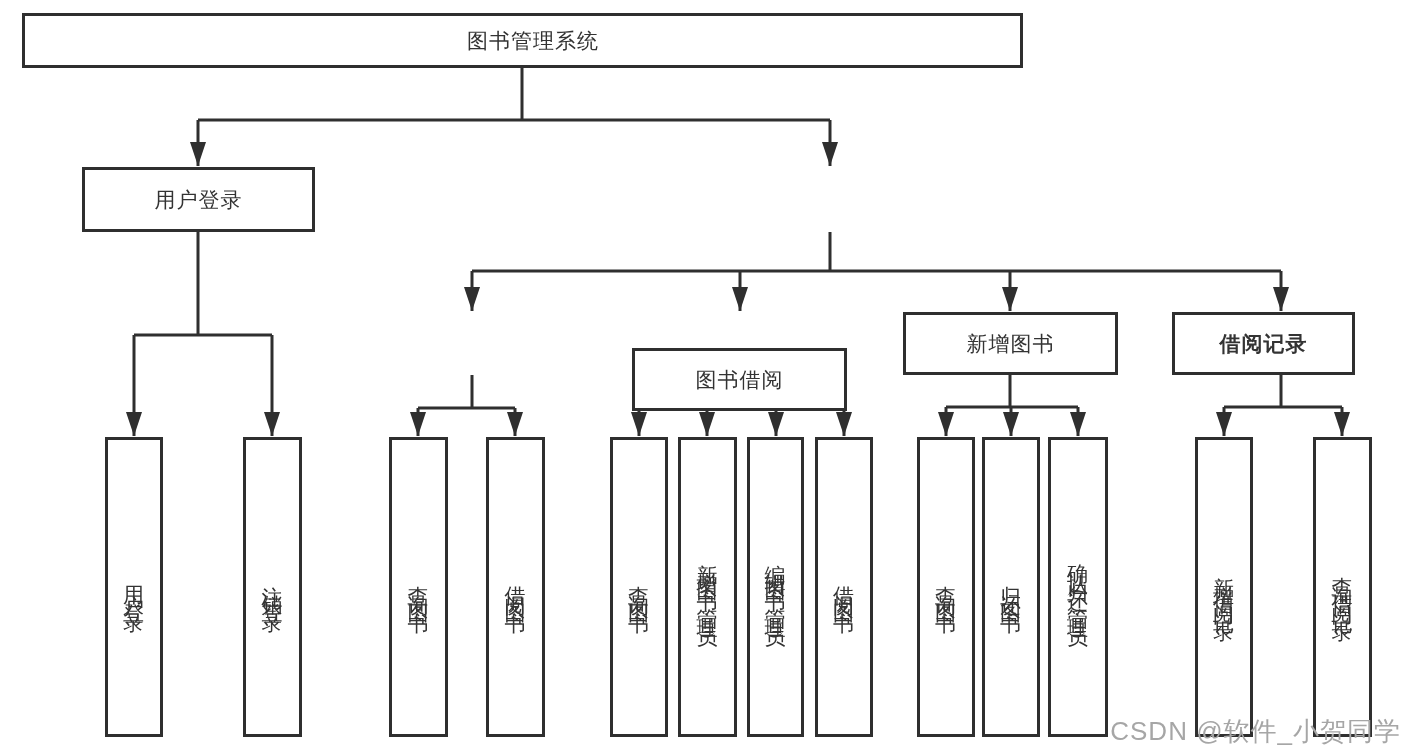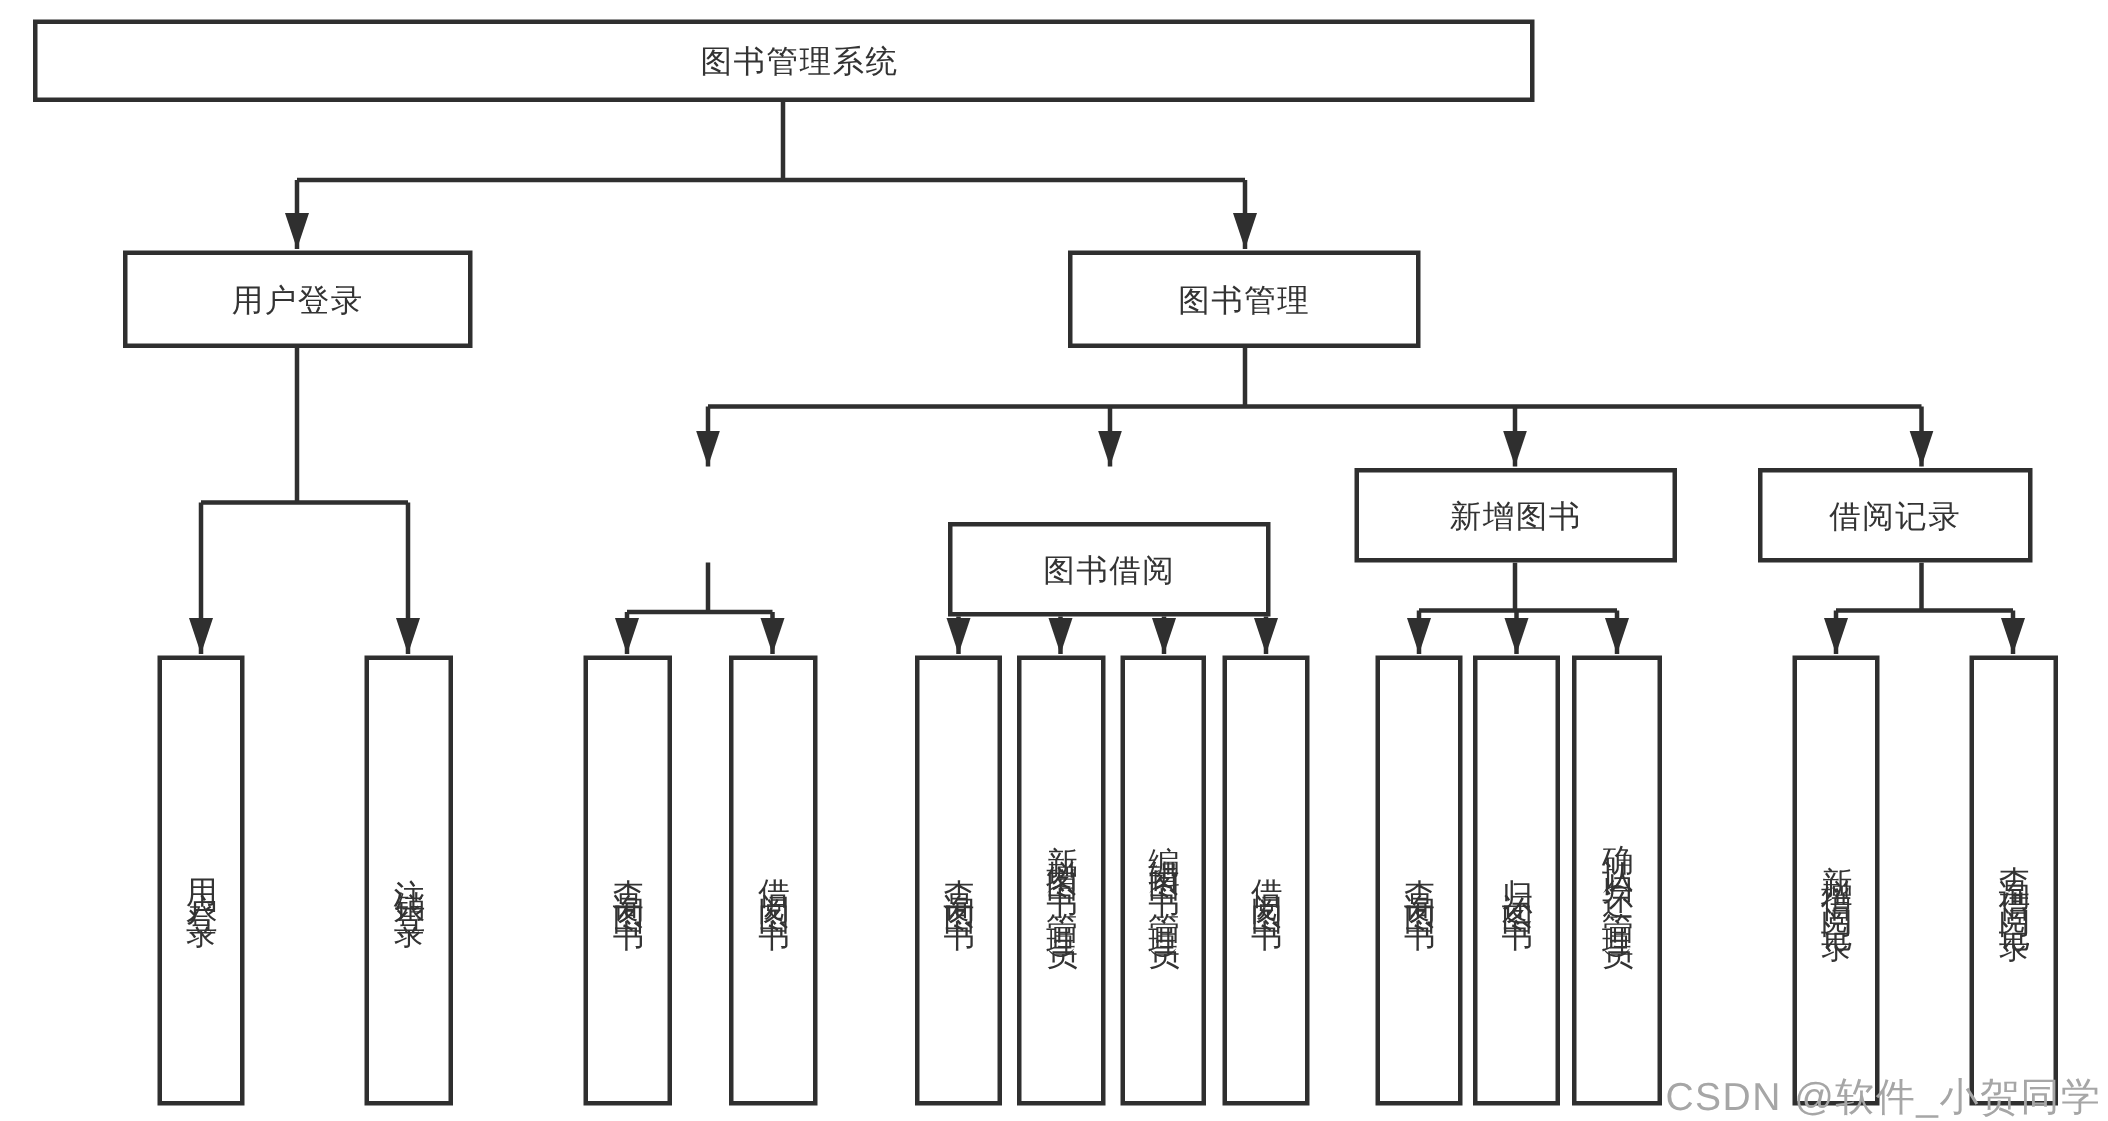--- a/index.html
+++ b/index.html
@@ -88,25 +88,24 @@
 
       <path d="M1281 375 V407 M1224 407 H1342"></path>
       <line x1="1224" y1="407" x2="1224" y2="436" marker-end="url(#arrow)"></line>
       <line x1="1342" y1="407" x2="1342" y2="436" marker-end="url(#arrow)"></line>
     </g>
   </svg>
 
   <div class="box" style="left:22px; top:13px; width:1001px; height:55px;padding-left:21px;">图书管理系统</div>
 
   <div class="box" style="left:82px; top:167px; width:233px; height:65px;">用户登录</div>
-  <div class="box" style="left:712px; top:167px; width:235px; height:65px;">图书管理</div>
 
   <div class="box" style="left:632px; top:312px; width:215px; height:63px;margin-top:36px;">图书借阅</div>
   <div class="box" style="left:903px; top:312px; width:215px; height:63px;">新增图书</div>
-  <div class="box" style="left:1172px; top:312px; width:183px; height:63px;">借阅记录</div>
+  <div class="box" style="left:1172px; top:312px; width:183px; height:63px;font-weight:bold;">借阅记录</div>
 
   <div class="box vbox" style="left:105px; top:437px; width:58px; height:300px;">用户登录</div>
   <div class="box vbox" style="left:243px; top:437px; width:59px; height:300px;">注销登录</div>
 
   <div class="box vbox" style="left:389px; top:437px; width:59px; height:300px;">查询图书</div>
   <div class="box vbox" style="left:486px; top:437px; width:59px; height:300px;">借阅图书</div>
 
   <div class="box vbox" style="left:610px; top:437px; width:58px; height:300px;">查询图书</div>
   <div class="box vbox" style="left:678px; top:437px; width:59px; height:300px;">新增图书（管理员）</div>
   <div class="box vbox" style="left:747px; top:437px; width:57px; height:300px;">编辑图书（管理员）</div>

